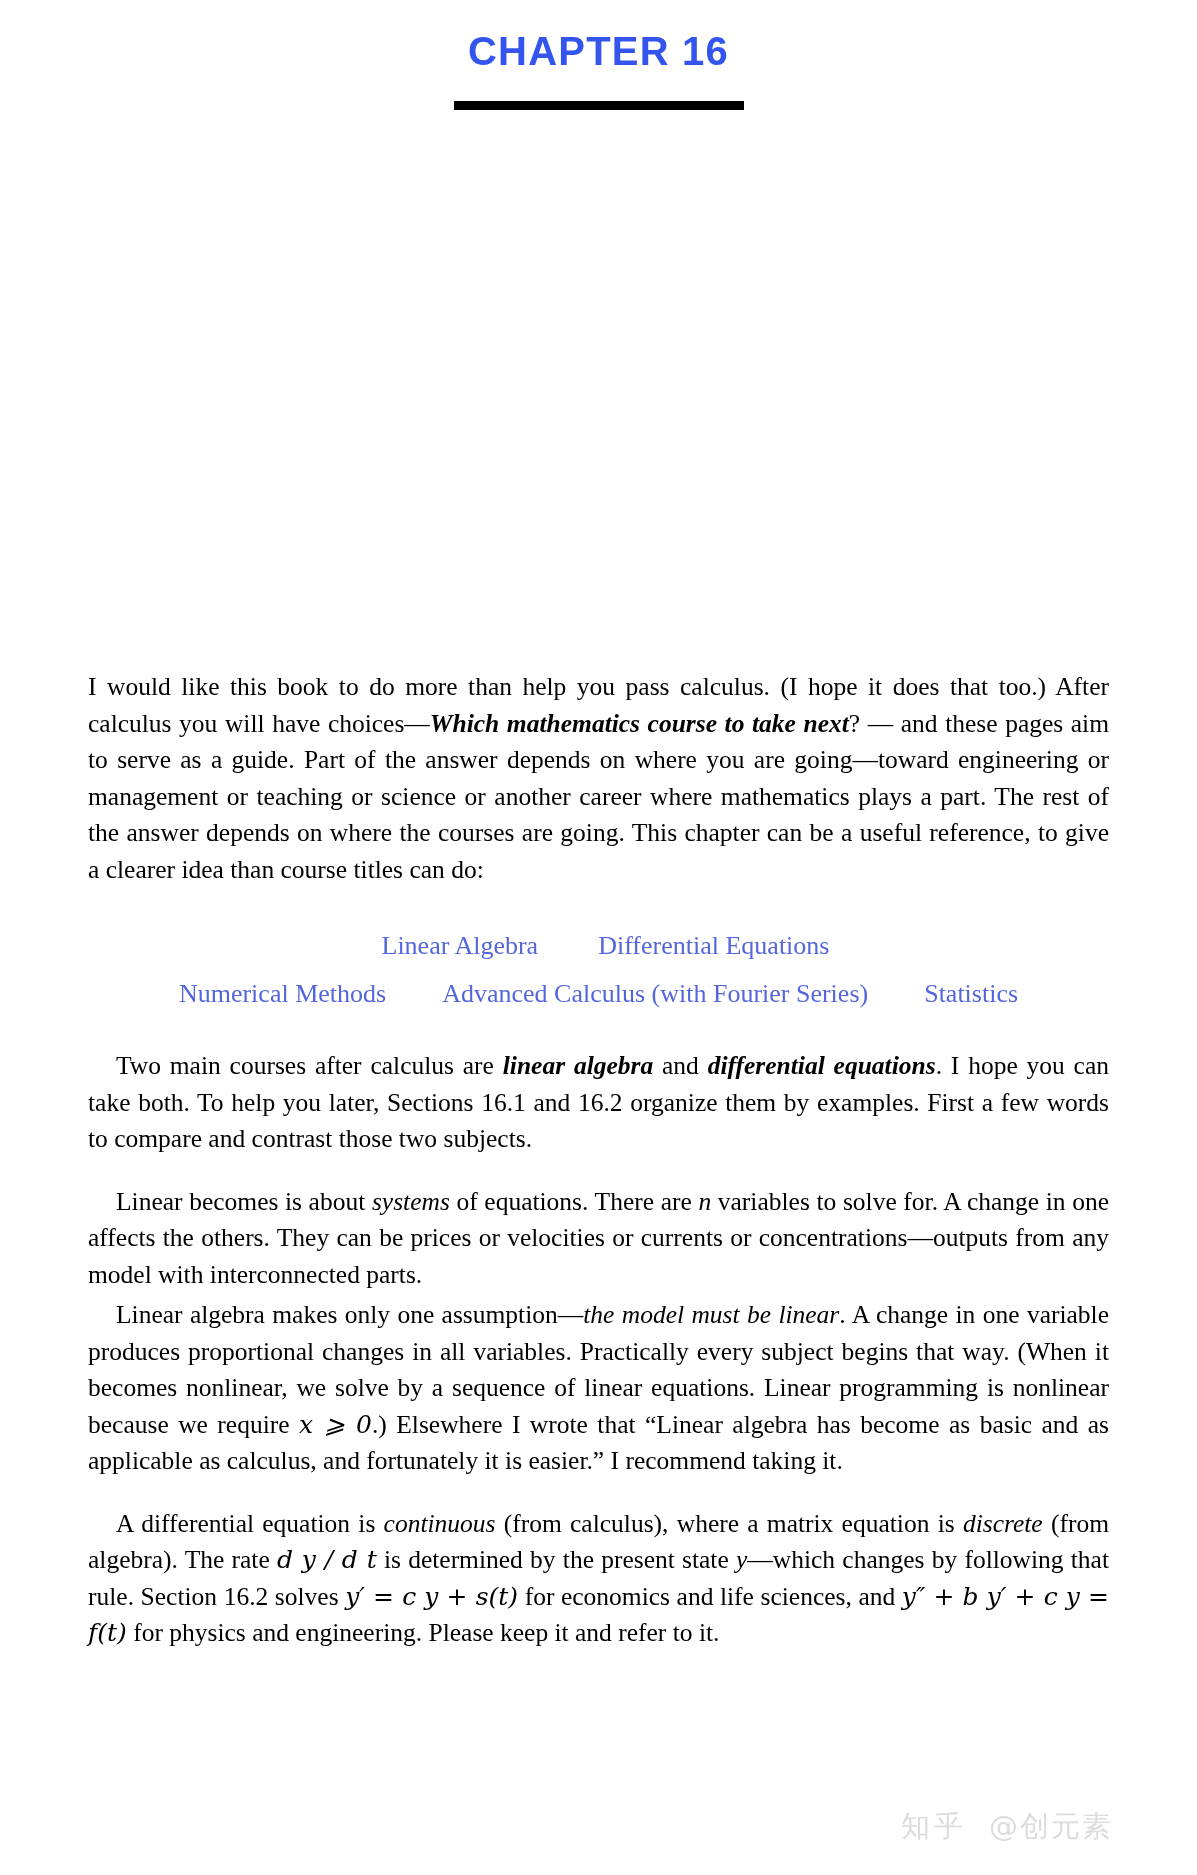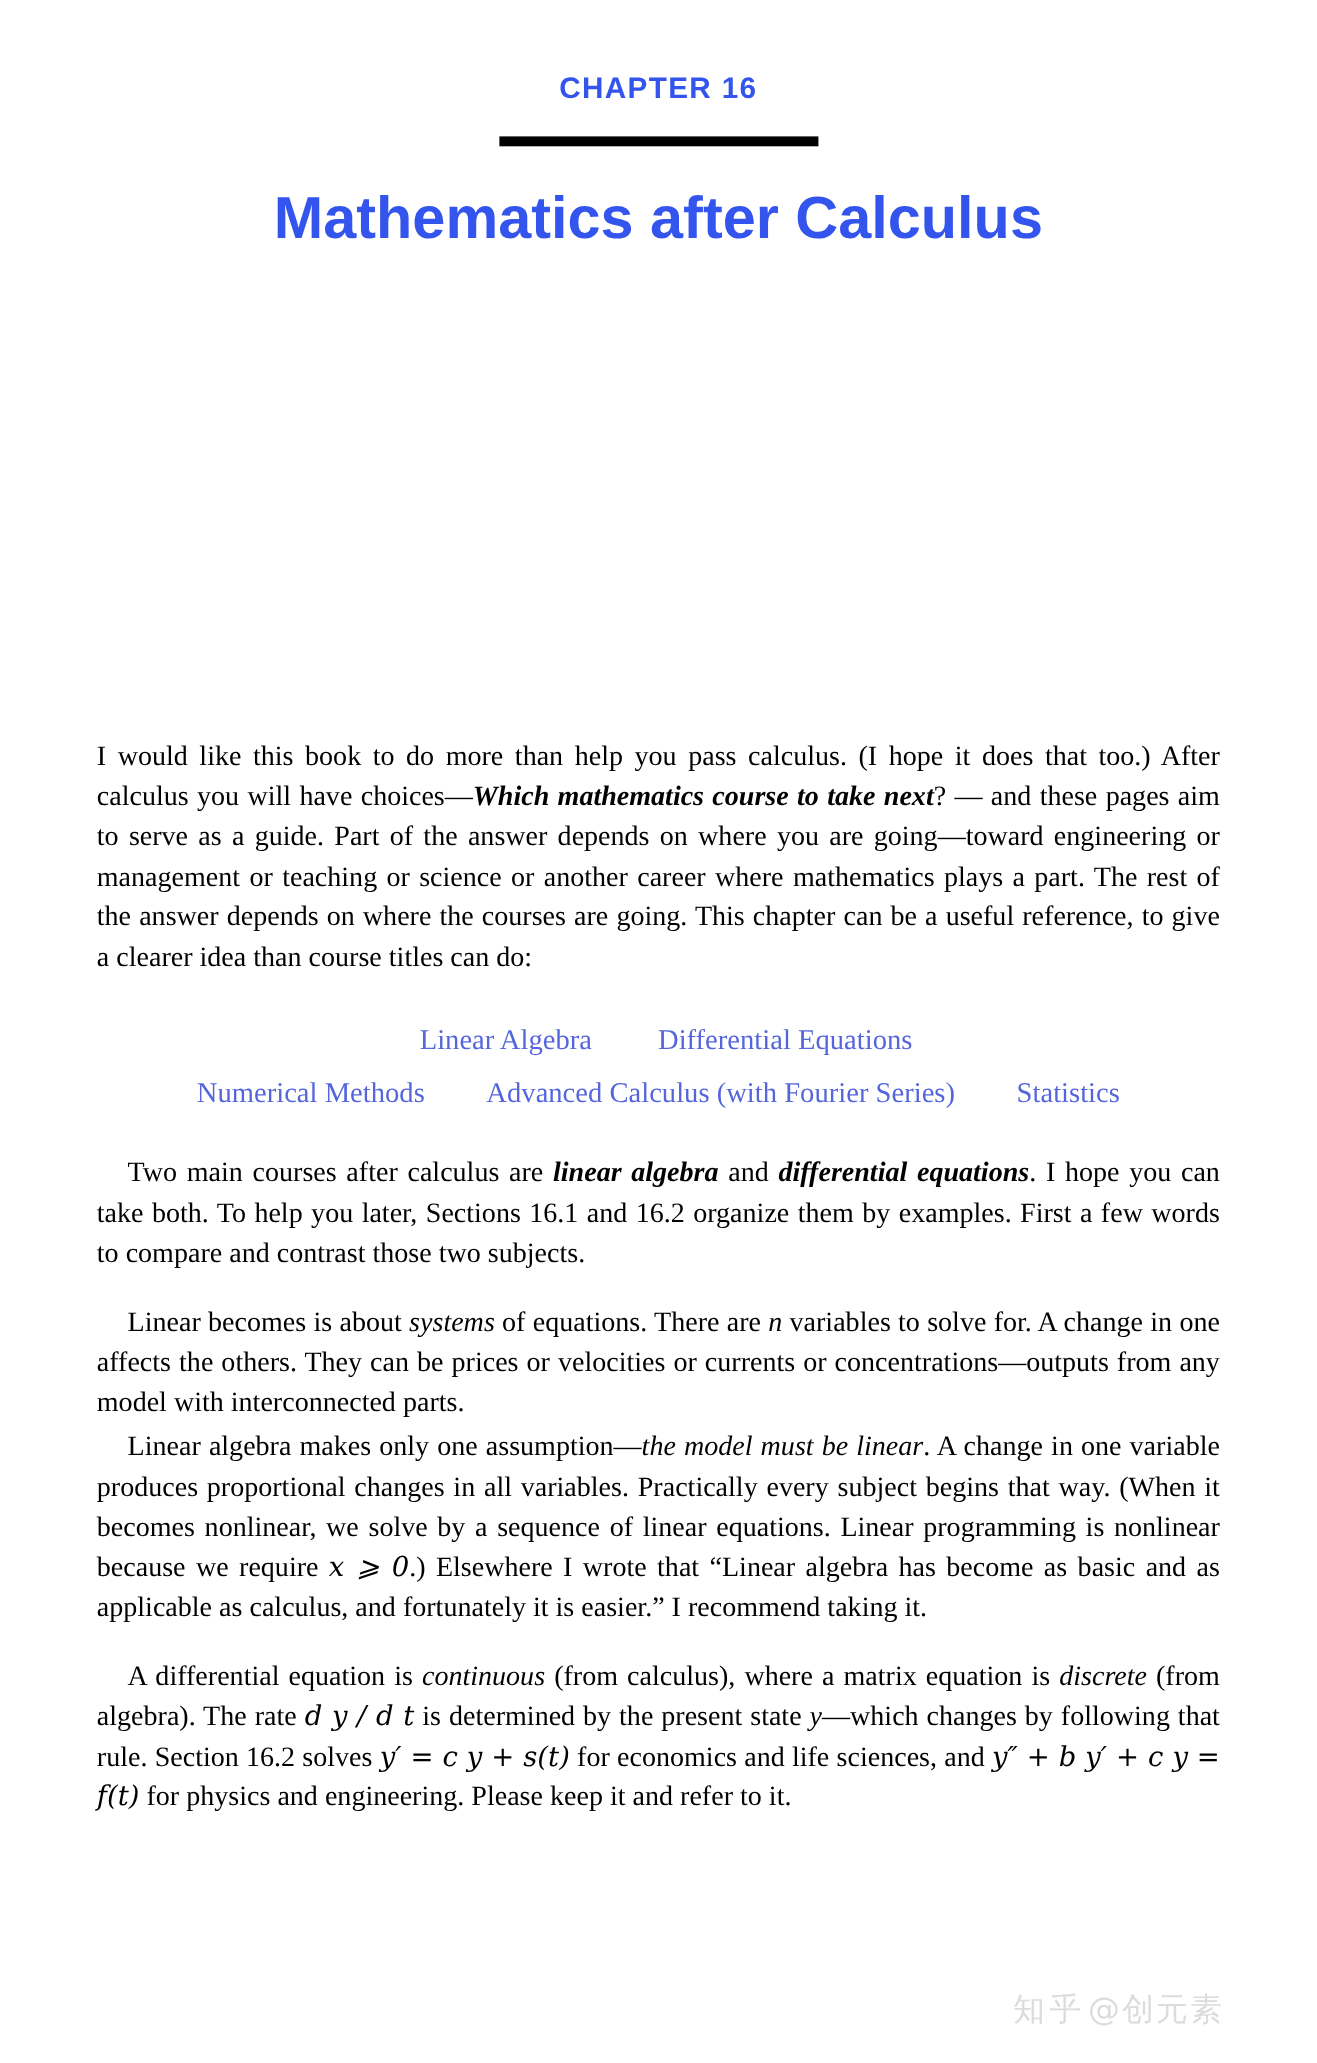--- a/index.html
+++ b/index.html
@@ -22,25 +22,25 @@
     height: 1875px;
     box-sizing: border-box;
     padding: 0 84px;
   }
 
   
   .chapter-label {
     text-align: center;
     font-family: "Liberation Sans", "DejaVu Sans", sans-serif;
     font-weight: bold;
-    font-size: 27px;
+    font-size: 40px;
     letter-spacing: 1.2px;
     color: #3355ee;
     margin: 0;
-    padding-top: 66px;
+    padding-top: 29px;
     line-height: 1.1;
   }
   .chapter-rule {
     width: 290px;
     height: 9px;
     background: #000000;
     margin: 28px auto 0 auto;
   }
   .chapter-title {
     text-align: center;
@@ -108,40 +108,39 @@
   .course-row.row-1 .course-link + .course-link { margin-left: 60px; }
   .course-row.row-2 .course-link + .course-link { margin-left: 56px; }
 
   
   .watermark {
     position: absolute;
     right: 84px;
     bottom: 28px;
     display: flex;
     align-items: center;
-    gap: 2px;
+    gap: 22px;
     color: #dcdcdc;
     font-size: 29px;
     font-family: "DejaVu Sans", "Liberation Sans", sans-serif;
     user-select: none;
     white-space: nowrap;
   }
   .watermark .wm-logo { letter-spacing: 4px; }
   .watermark .wm-user { letter-spacing: 2px; }
 </style>
 </head>
 <body>
 
 <div class="page">
 
   <div class="chapter-label">CHAPTER 16</div>
 
   <div class="chapter-rule"></div>
 
-  <h1 class="chapter-title">Mathematics after Calculus</h1>
 
   <div class="body-block">
 
     <p class="para"><span>I would like this book to do more than help you pass calculus. (I hope it does that too.) After calculus you will have choices—</span><span class="bi">Which mathematics course to take next</span><span>? — and these pages aim to serve as a guide. Part of the answer depends on where you are going—toward engineering or management or teaching or science or another career where mathematics plays a part. The rest of the answer depends on where the courses are going. This chapter can be a useful reference, to give a clearer idea than course titles can do:</span></p>
 
     <div class="course-rows">
       <div class="course-row row-1">
         <span class="course-link">Linear Algebra</span>
         <span class="course-link">Differential Equations</span>
       </div>

